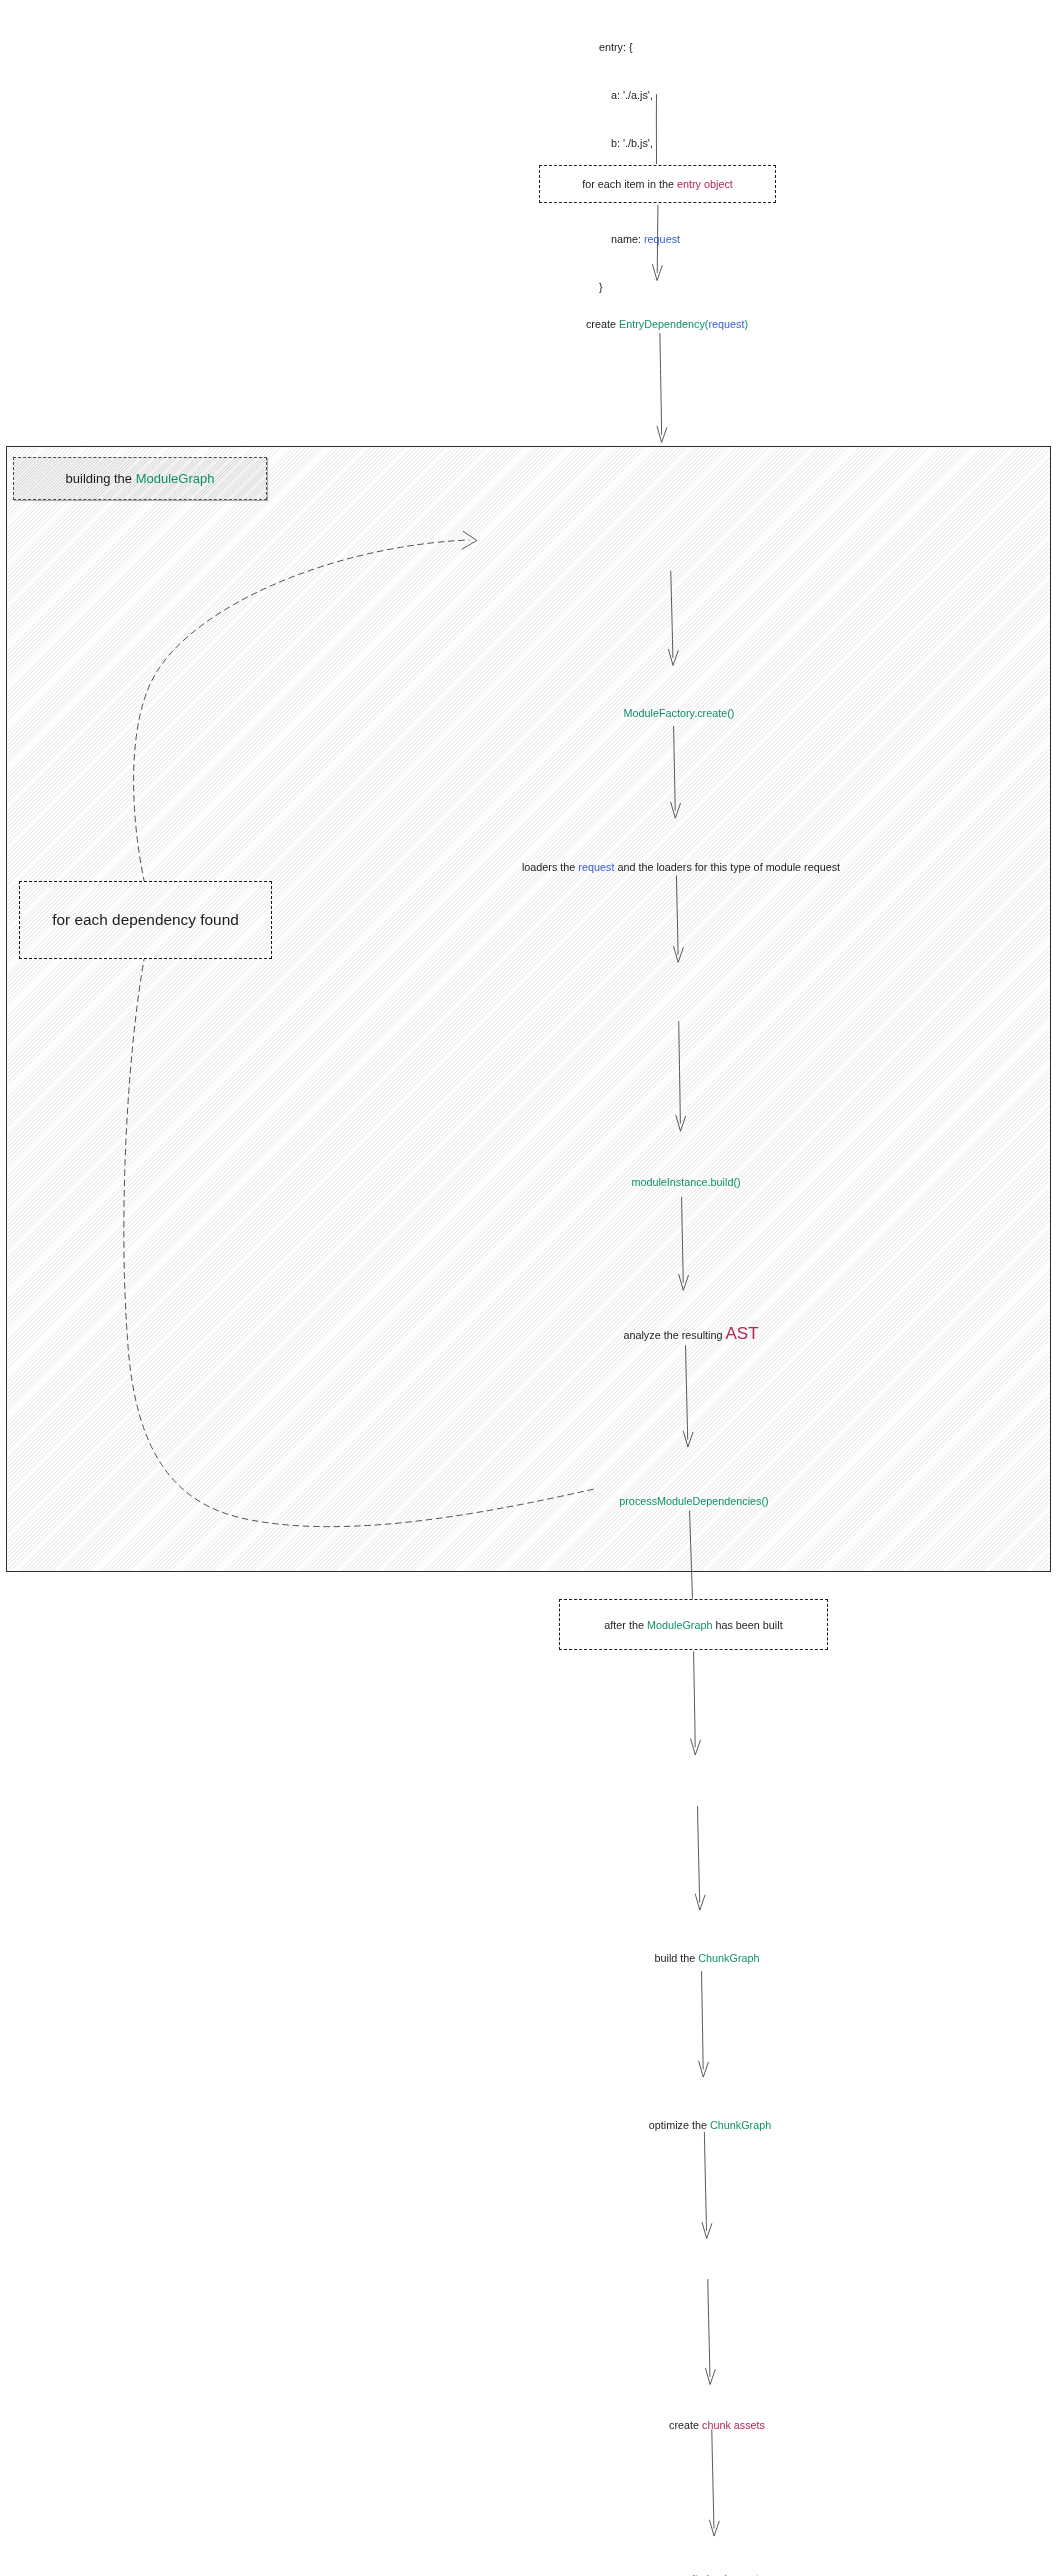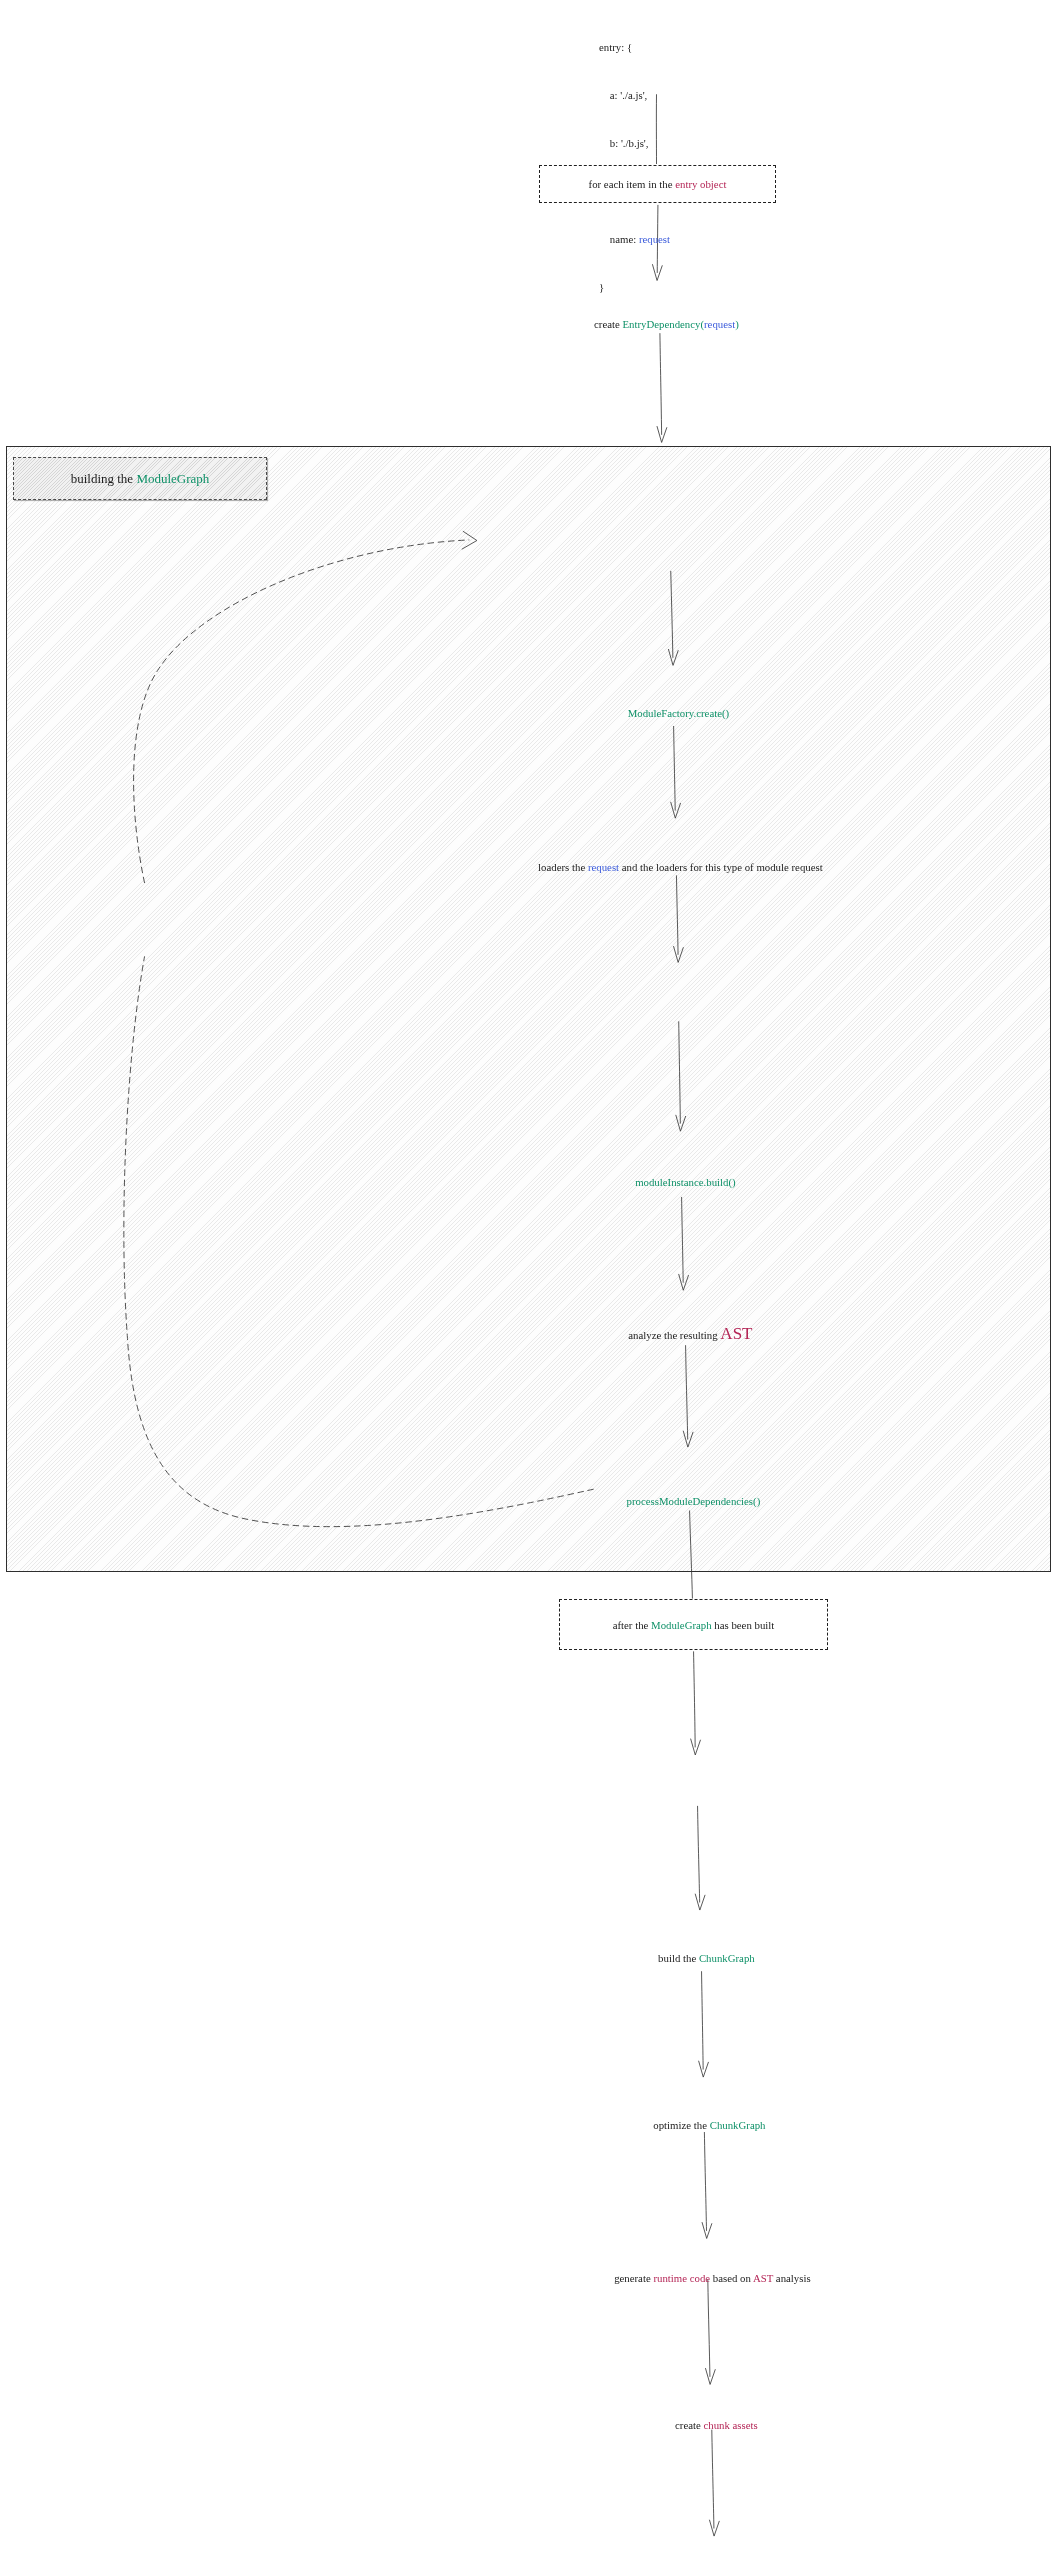--- a/index.html
+++ b/index.html
@@ -1,18 +1,18 @@
 <!DOCTYPE html>
 <html style="font-size:9px"><head>
 <meta charset="utf-8">
 <style>
   html,body{margin:0;padding:0;background:#ffffff;}
   #canvas{
     position:relative;width:1057px;height:2576px;background:#ffffff;overflow:hidden;
-    font-family:Liberation Serif, serif;color:#1c1c1c;
+    font-family:Liberation Sans, sans-serif;color:#1c1c1c;
   }
   .abs{position:absolute;}
   .node{white-space:pre;font-size:10.8px;line-height:15px;}
   .centered{transform:translateX(-50%);text-align:center;}
   .green{color:#0f9168;}
   .blue{color:#3b5bdb;}
   .crimson{color:#b42556;}
   .ink{color:#1c1c1c;text-align:right;}
   .big-ast{font-size:17px;}
   
@@ -117,20 +117,23 @@
 
 
   <div class="abs node centered green" style="left:673px;top:691px;">
     <span>ModuleFactory.create()</span>
   </div>
 
   <div class="abs node centered" style="left:675px;top:845px;">
     <span class="ink">loaders the </span><span class="blue">request</span><span class="ink"> and the loaders for this type of module request</span>
   </div>
 
+  <div class="abs" id="dependency-loop-box">
+    <span>for each dependency found</span>
+  </div>
 
 
   <div class="abs node centered green" style="left:680px;top:1160px;">
     <span>moduleInstance.build()</span>
   </div>
 
   <div class="abs node centered" style="left:685px;top:1311px;">
     <span class="ink">analyze the resulting </span><span class="crimson big-ast">AST</span>
   </div>
 
@@ -144,23 +147,20 @@
 
 
   <div class="abs node centered" style="left:701px;top:1936px;">
     <span class="ink">build the </span><span class="green">ChunkGraph</span>
   </div>
 
   <div class="abs node centered" style="left:704px;top:2103px;">
     <span class="ink">optimize the </span><span class="green">ChunkGraph</span>
   </div>
 
-  <div class="abs node centered" style="left:707px;top:2256px;">
-    <span class="ink">generate </span><span class="crimson">runtime code</span><span class="ink"> based on </span><span class="crimson">AST</span><span class="ink"> analysis</span>
-  </div>
 
   <div class="abs node centered" style="left:711px;top:2403px;">
     <span class="ink">create </span><span class="crimson">chunk assets</span>
   </div>
 
   <div class="abs node centered" style="left:715px;top:2557px;">
     <span class="ink">emit </span><span class="crimson">chunk assets</span>
   </div>
 
 </div>

